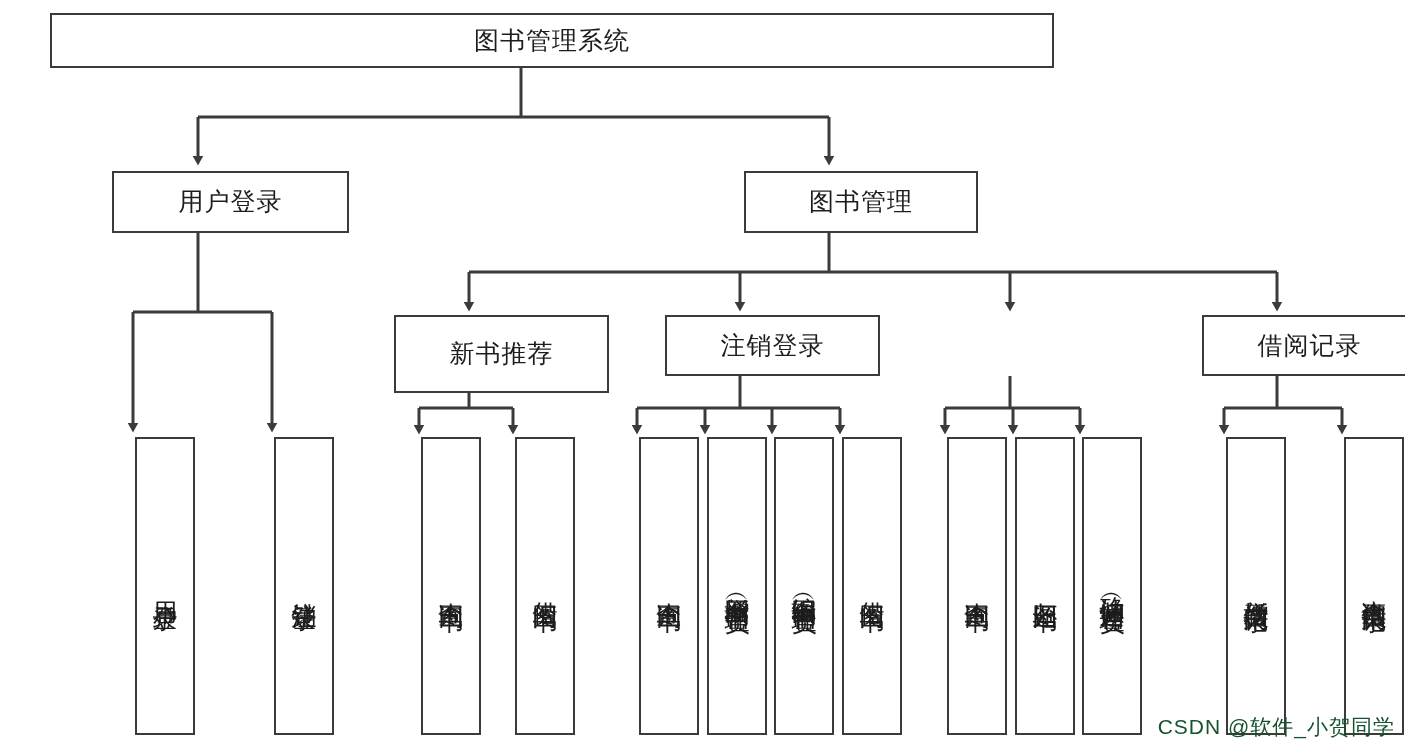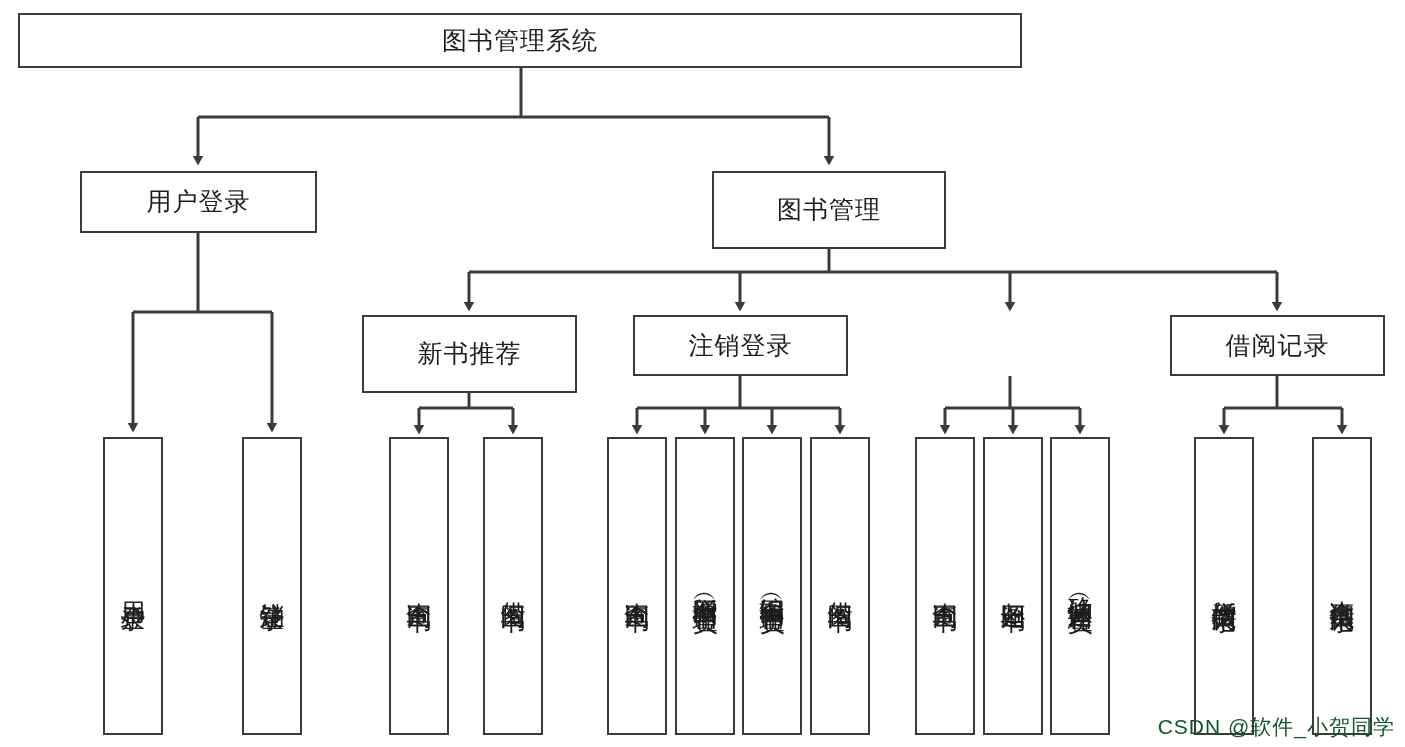--- a/index.html
+++ b/index.html
@@ -27,20 +27,21 @@
   }
   .node {
     position: absolute;
     box-sizing: border-box;
     background: #ffffff;
     border: 2.5px solid #3b3b3b;
     display: flex;
     align-items: center;
     justify-content: center;
     color: #1d1d1d;
+    margin-left: 32px;
   }
   .node.horiz {
     font-size: 25px;
     letter-spacing: 1px;
     line-height: 1.1;
   }
   .node.vert {
     writing-mode: vertical-rl;
     text-orientation: upright;
     font-size: 25px;
@@ -119,21 +120,21 @@
     </g>
   </svg>
 
   <div class="node horiz" style="left:18px; top:13px; width:1004px; height:55px;">
     <span>图书管理系统</span>
   </div>
 
   <div class="node horiz" style="left:80px; top:171px; width:237px; height:62px;">
     <span>用户登录</span>
   </div>
-  <div class="node horiz" style="left:712px; top:171px; width:234px; height:78px;">
+  <div class="node horiz" style="left:712px; top:171px; width:234px; height:62px;">
     <span>图书管理</span>
   </div>
 
   <div class="node horiz" style="left:362px; top:315px; width:215px; height:78px;">
     <span>新书推荐</span>
   </div>
   <div class="node horiz" style="left:633px; top:315px; width:215px; height:61px;">
     <span>注销登录</span>
   </div>
   <div class="node horiz" style="left:1170px; top:315px; width:215px; height:61px;">

